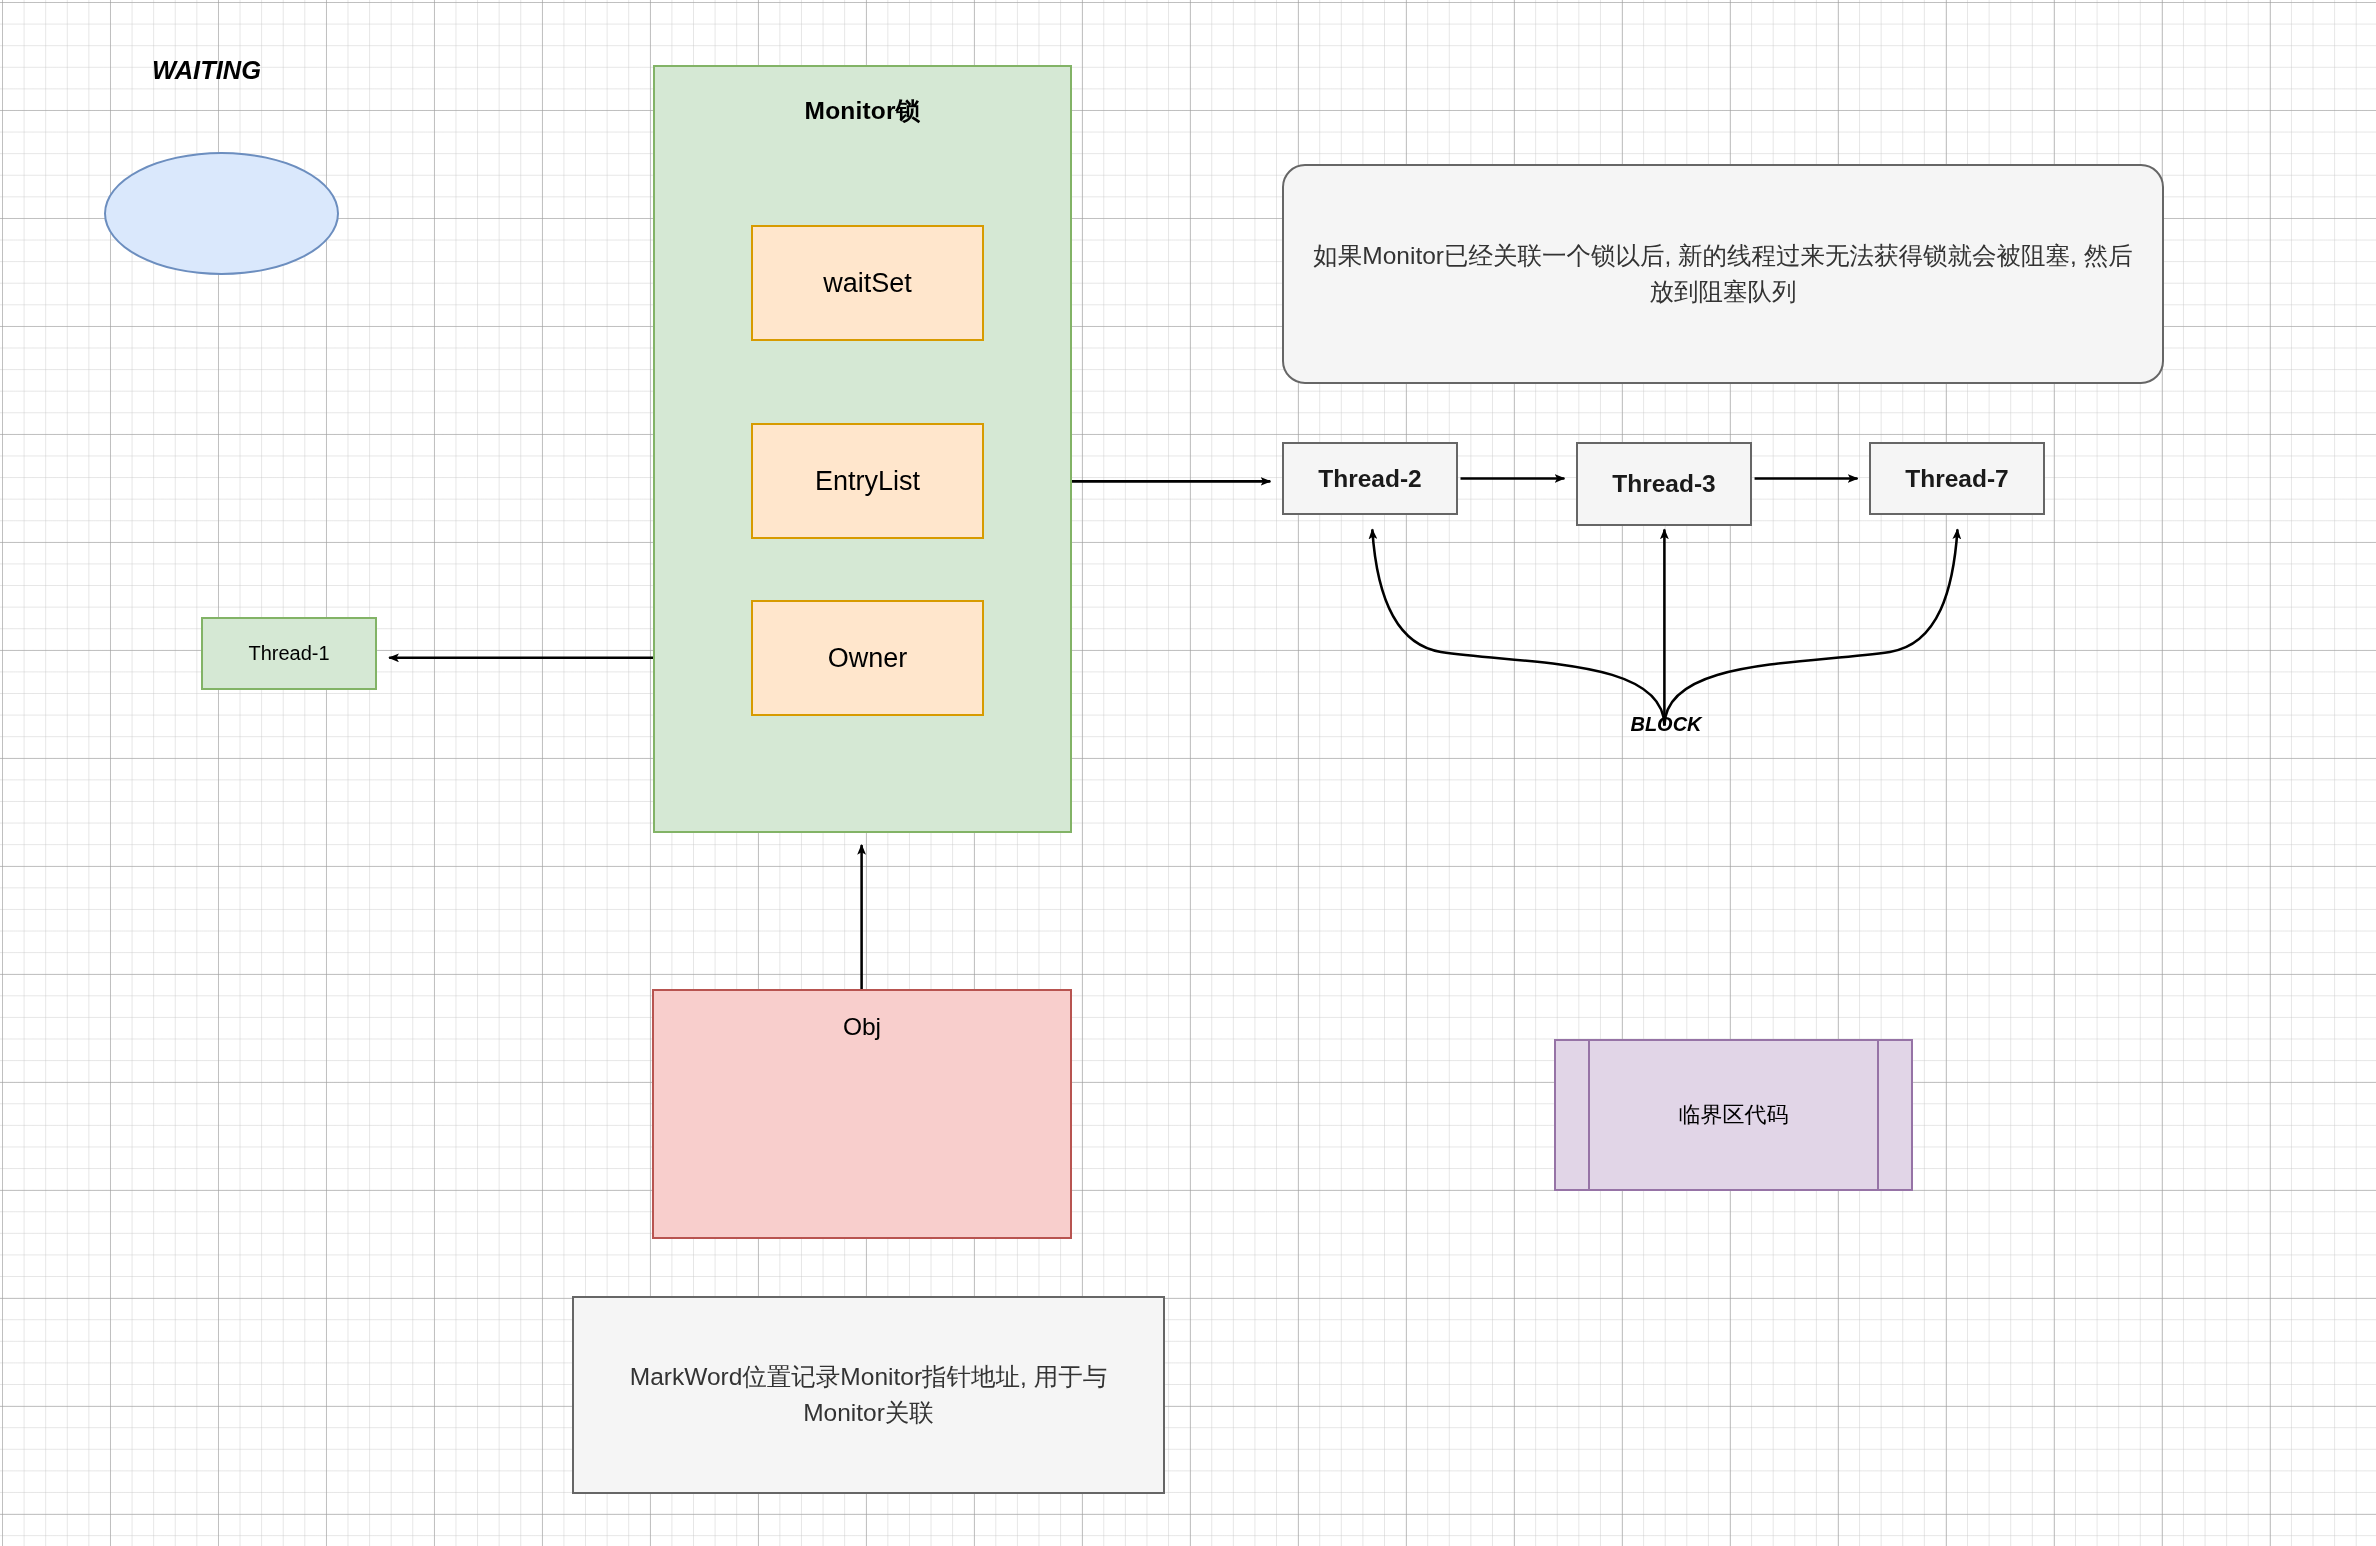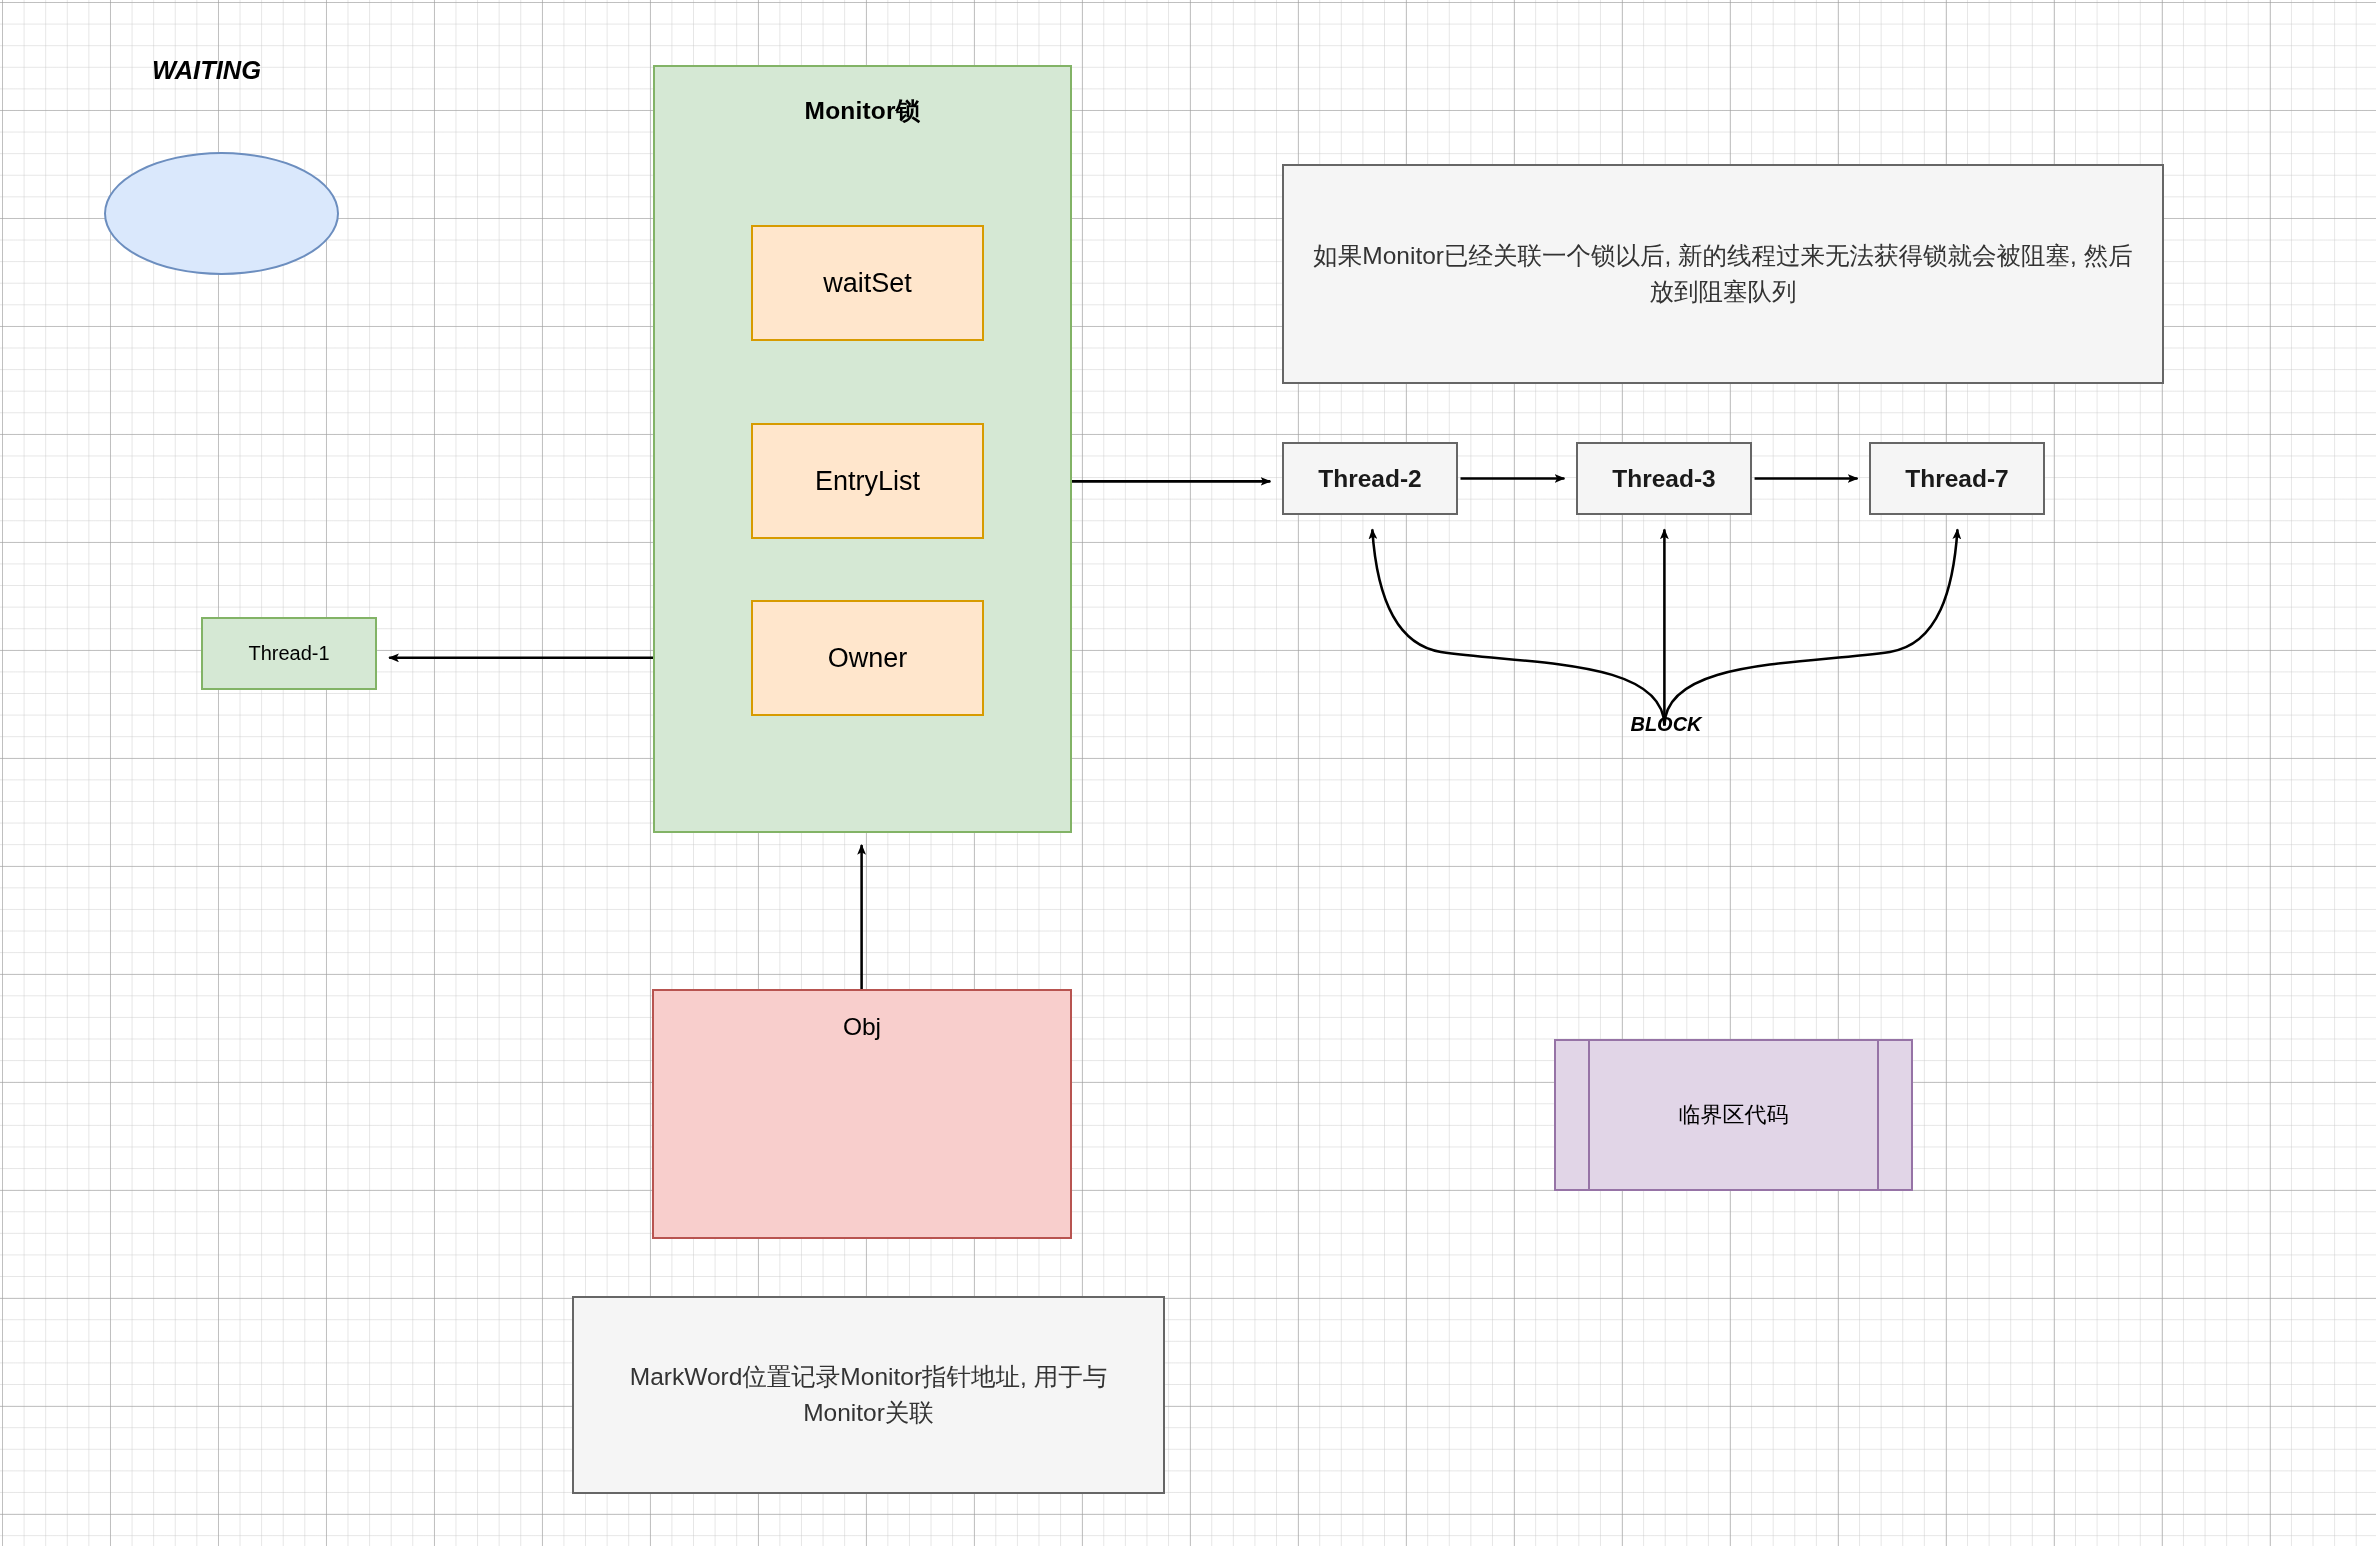--- a/index.html
+++ b/index.html
@@ -81,33 +81,33 @@
   }
   
   .note-box {
     background: #f5f5f5;
     border: 2px solid #666666;
     font-size: 24.5px;
     line-height: 1.45;
     color: #333333;
     padding: 0 17.6px;
   }
-  #note-monitor { left: 1282px; top: 164px; width: 882px; height: 220px; }
+  #note-monitor { left: 1282px; top: 164px; width: 882px; height: 220px; border-radius: 23px; }
   #note-markword{ left: 572px;  top: 1296px; width: 593px; height: 198px; }
 
   
   .thread-box {
     background: #f5f5f5;
     border: 2px solid #666666;
     font-size: 24.5px;
     font-weight: bold;
     color: #1a1a1a;
   }
   #thread2-box { left: 1282px; top: 442px; width: 176px; height: 73px; }
-  #thread3-box { left: 1576px; top: 442px; width: 176px; height: 73px; }
+  #thread3-box { left: 1576px; top: 442px; width: 176px; height: 84px; }
   #thread4-box { left: 1869px; top: 442px; width: 176px; height: 73px; }
 
   #block-label {
     left: 1568px; top: 705px; width: 196px; height: 39px;
     font-size: 20px;
     font-weight: bold;
     font-style: italic;
   }
   
   #obj-box {

